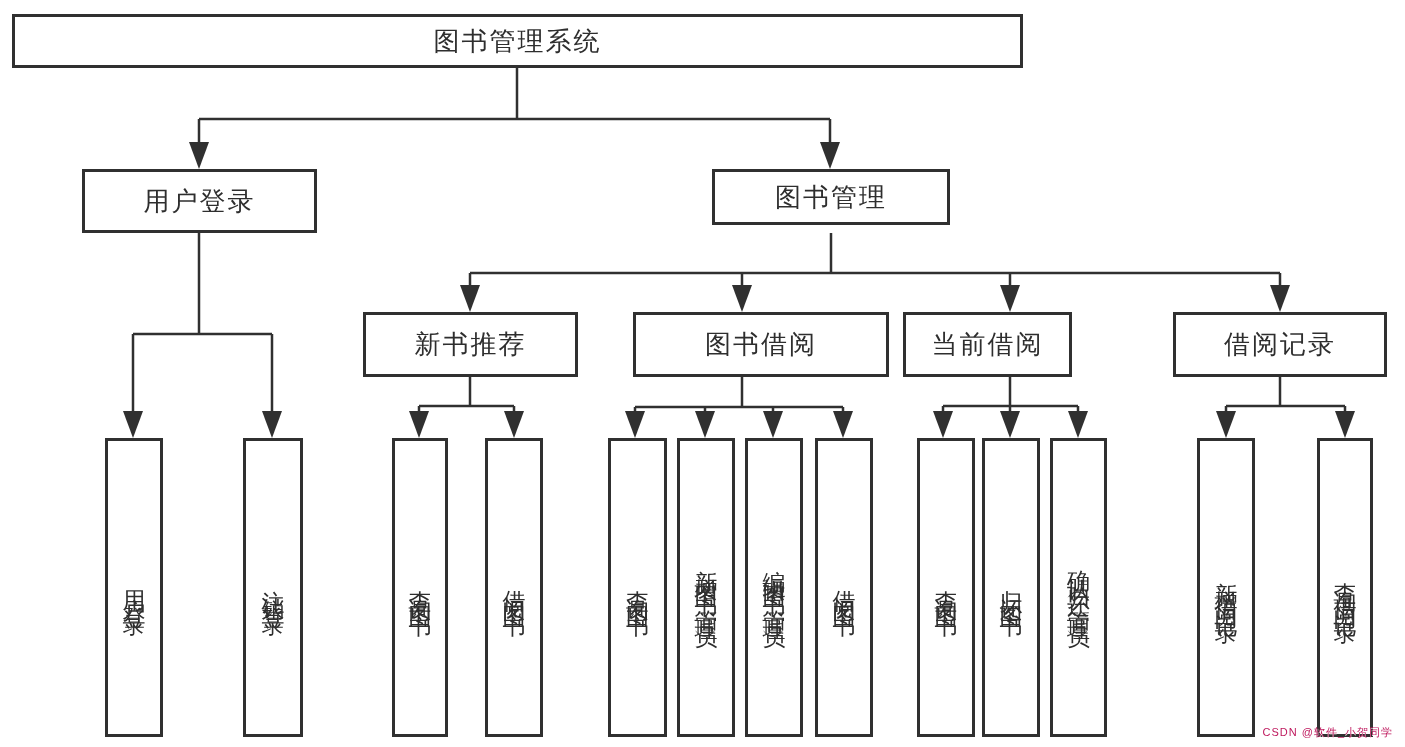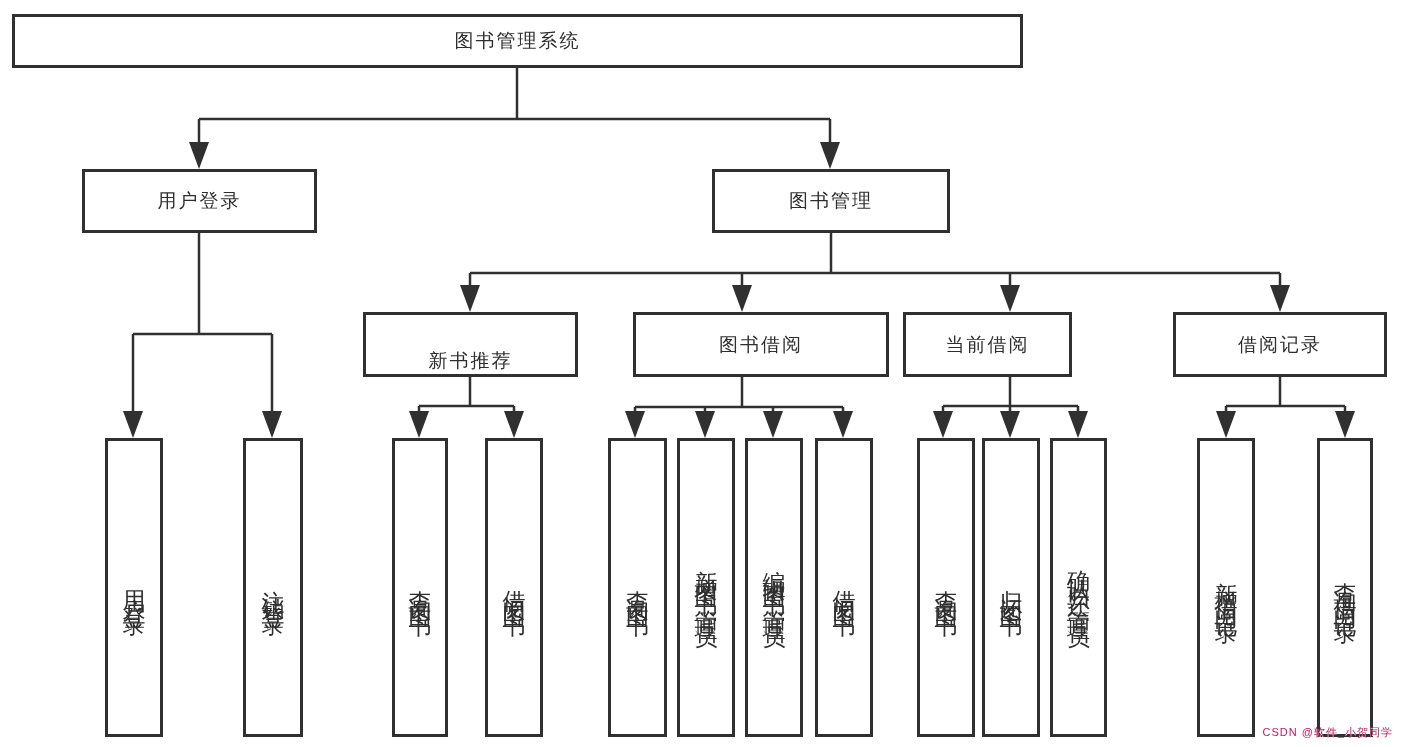--- a/index.html
+++ b/index.html
@@ -5,21 +5,21 @@
   html,body{margin:0;padding:0;background:#ffffff;}
   .canvas{
     position:relative;width:1405px;height:747px;background:#ffffff;
     font-family:"Liberation Sans","DejaVu Sans",sans-serif;overflow:hidden;
   }
   .connector-svg{position:absolute;left:0;top:0;width:1405px;height:747px;}
   .hbox,.vbox{
     position:absolute;box-sizing:border-box;border:3px solid #303030;background:#ffffff;
     display:flex;align-items:center;justify-content:center;color:#2e2e2e;
   }
-  .hbox{font-size:19px;letter-spacing:2px;white-space:nowrap;}
+  .hbox{font-size:26px;letter-spacing:2px;white-space:nowrap;}
   .vbox .vlbl{
     writing-mode:vertical-rl;text-orientation:mixed;
     font-size:23px;letter-spacing:8px;line-height:1;white-space:nowrap;
   }
   .watermark{
     position:absolute;right:12px;bottom:7px;font-size:11px;letter-spacing:1px;
     color:#be185d;text-shadow:0 1px 0 #ffffff;white-space:nowrap;
   }
 </style>
 </head>
@@ -58,25 +58,25 @@
     </g>
   </svg>
 
   <div class="hbox" style="left:12px;top:14px;width:1011px;height:54px;">
     <span>图书管理系统</span>
   </div>
 
   <div class="hbox" style="left:82px;top:169px;width:235px;height:64px;">
     <span>用户登录</span>
   </div>
-  <div class="hbox" style="left:712px;top:169px;width:238px;height:64px;">
+  <div class="hbox" style="left:712px;top:169px;width:238px;height:56px;">
     <span>图书管理</span>
   </div>
 
-  <div class="hbox" style="left:363px;top:312px;width:215px;height:65px;align-items:flex-end;">
+  <div class="hbox" style="left:363px;top:312px;width:215px;height:65px;">
     <span>新书推荐</span>
   </div>
   <div class="hbox" style="left:633px;top:312px;width:256px;height:65px;">
     <span>图书借阅</span>
   </div>
   <div class="hbox" style="left:903px;top:312px;width:169px;height:65px;">
     <span>当前借阅</span>
   </div>
   <div class="hbox" style="left:1173px;top:312px;width:214px;height:65px;">
     <span>借阅记录</span>

